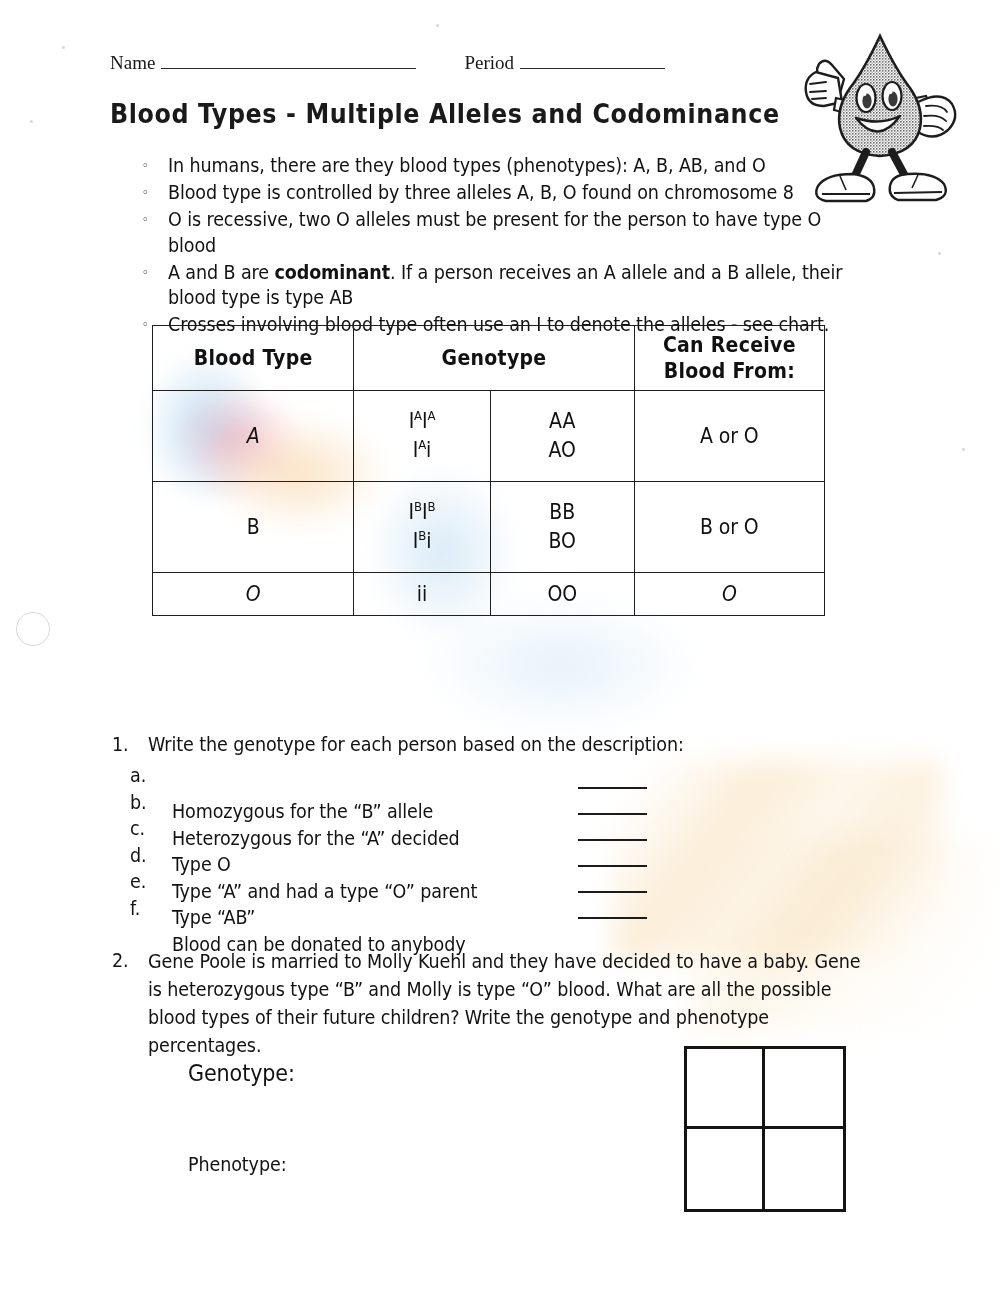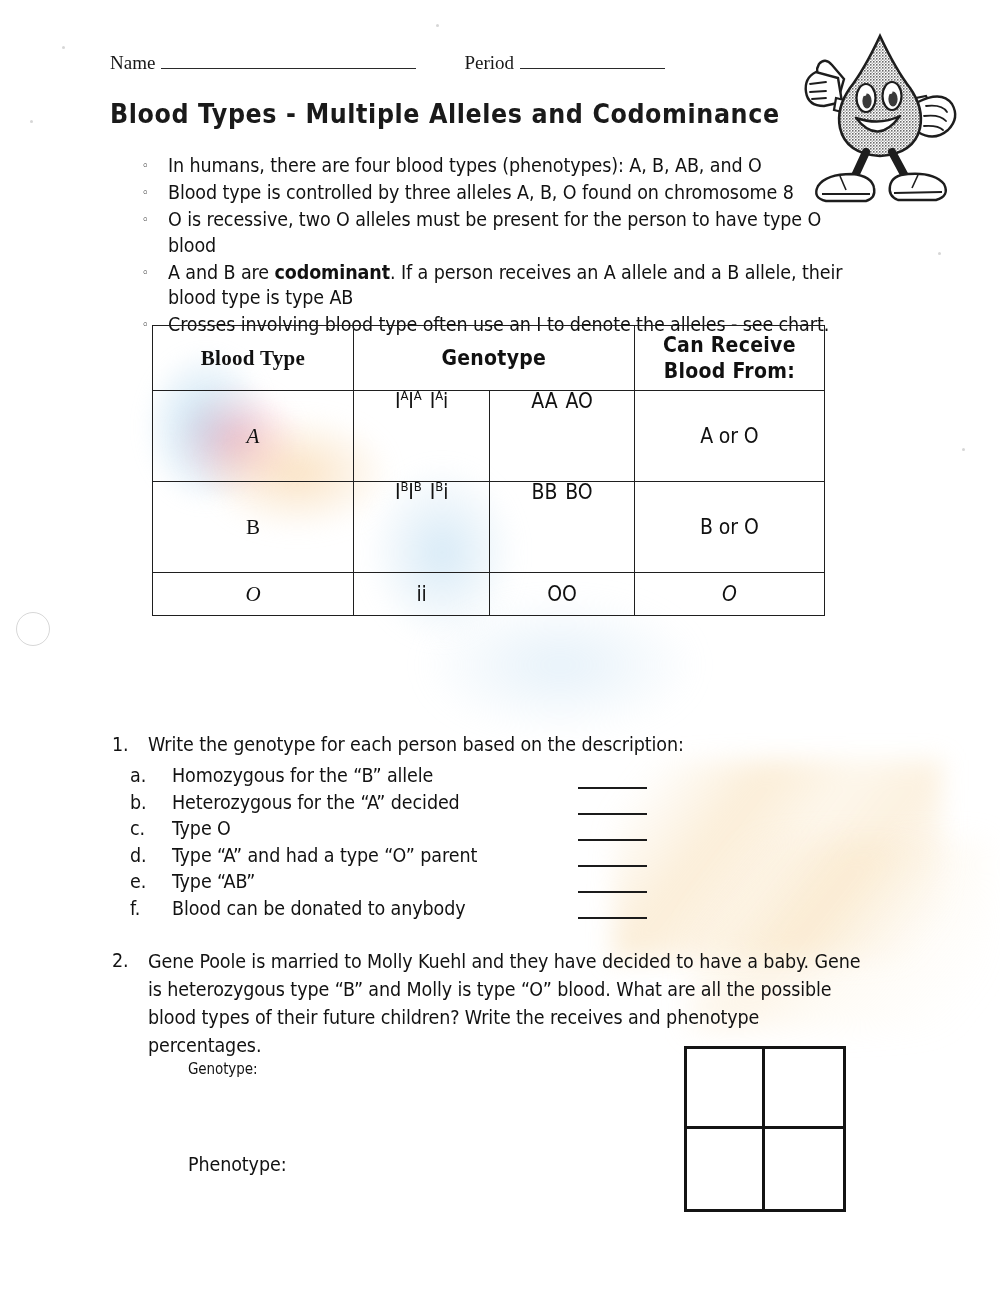--- a/index.html
+++ b/index.html
@@ -175,32 +175,32 @@
     background: transparent;
     padding: 0;
   }
   #chart td.hd {
     font-size: 21px;
     font-weight: 600;
     letter-spacing: 0.3px;
     height: 64px;
     line-height: 26px;
   }
-  .col-type   { width: 208px; font-family: Liberation Serif, serif; }
+  .col-type   { width: 208px; }
   .col-geno-a { width: 140px; }
   .col-geno-b { width: 148px; }
   .col-recv   { width: 195px; }
 
   .cell-tall { height: 90px; }
   .cell-mid  { height: 48px; }
   .cell-short{ height: 42px; }
 
   .geno-stack {
     display: flex;
-    flex-direction: row;
+    flex-direction: column;
     justify-content: center;
     gap: 8px;
     height: 100%;
   }
   .geno-line { line-height: 1; font-size: 21px; }
   .geno-line sup {
     font-size: 13px;
     vertical-align: super;
     line-height: 0;
   }
@@ -245,21 +245,21 @@
     font-size: 19.5px;
     line-height: 26px;
     height: 26px;
     color: #121212;
     margin-bottom: 0.5px;
   }
   .sub-letter {
     width: 42px;
     flex: 0 0 42px;
   }
-  .sub-text { flex: 1 1 auto; }
+  .sub-text { flex: 1 1 auto; margin-top: 36px; }
 
   .answer-blank {
     position: absolute;
     left: 578px;
     width: 69px;
     border-bottom: 2.2px solid #1b1b1b;
     height: 0;
   }
 
   
@@ -267,21 +267,21 @@
     position: absolute;
     left: 112px; top: 948px;
     width: 760px;
   }
   #q2 .q-body { line-height: 28px; }
 
   
   #genotype-label {
     position: absolute;
     left: 188px; top: 1060px;
-    font-size: 15px;
+    font-size: 23px;
     color: #121212;
   }
   #phenotype-label {
     position: absolute;
     left: 188px; top: 1153px;
     font-size: 19.5px;
     color: #121212;
   }
 
   
@@ -377,21 +377,21 @@
       <path d="M48 154 L54 168" stroke="#1d1d1d" stroke-width="1.6"></path>
       <path d="M116 152 Q142 150 152 162 Q158 174 144 178 L106 178 Q96 174 98 164 Q100 153 116 152 Z" fill="#ffffff" stroke="#1d1d1d" stroke-width="2.4"></path>
       <path d="M102 171 L150 170" stroke="#1d1d1d" stroke-width="1.8"></path>
       <path d="M126 153 L120 166" stroke="#1d1d1d" stroke-width="1.6"></path>
     </svg>
   </div>
 
   <div id="bullets" class="layer comic">
     <div class="bullet-row">
       <span class="bullet-mark">◦</span>
-      <span class="bullet-text">In humans, there are four blood types (phenotypes): A, B, AB, and O</span>
+      <span class="bullet-text">In humans, there are they blood types (phenotypes): A, B, AB, and O</span>
     </div>
     <div class="bullet-row">
       <span class="bullet-mark">◦</span>
       <span class="bullet-text">Blood type is controlled by three alleles  A, B, O found on chromosome 8</span>
     </div>
     <div class="bullet-row">
       <span class="bullet-mark">◦</span>
       <span class="bullet-text">O is recessive, two O alleles must be present for the person to have type O blood</span>
     </div>
     <div class="bullet-row">
@@ -497,21 +497,21 @@
   <div class="answer-blank layer" style="top:787px;"></div>
   <div class="answer-blank layer" style="top:813px;"></div>
   <div class="answer-blank layer" style="top:839px;"></div>
   <div class="answer-blank layer" style="top:865px;"></div>
   <div class="answer-blank layer" style="top:891px;"></div>
   <div class="answer-blank layer" style="top:917px;"></div>
 
   <div id="q2" class="layer comic">
     <div class="q-row">
       <span class="q-num">2.</span>
-      <span class="q-body">Gene Poole is married to Molly Kuehl and they have decided to have a baby.   Gene is heterozygous type “B” and Molly is type “O” blood.  What are all the possible blood types of their future children?  Write the receives and phenotype percentages.</span>
+      <span class="q-body">Gene Poole is married to Molly Kuehl and they have decided to have a baby.   Gene is heterozygous type “B” and Molly is type “O” blood.  What are all the possible blood types of their future children?  Write the genotype and phenotype percentages.</span>
     </div>
   </div>
 
   <div id="genotype-label" class="layer comic">Genotype:</div>
   <div id="phenotype-label" class="layer comic">Phenotype:</div>
 
   <div id="punnett" class="layer">
     <div class="pcell"></div>
     <div class="pcell"></div>
     <div class="pcell"></div>

